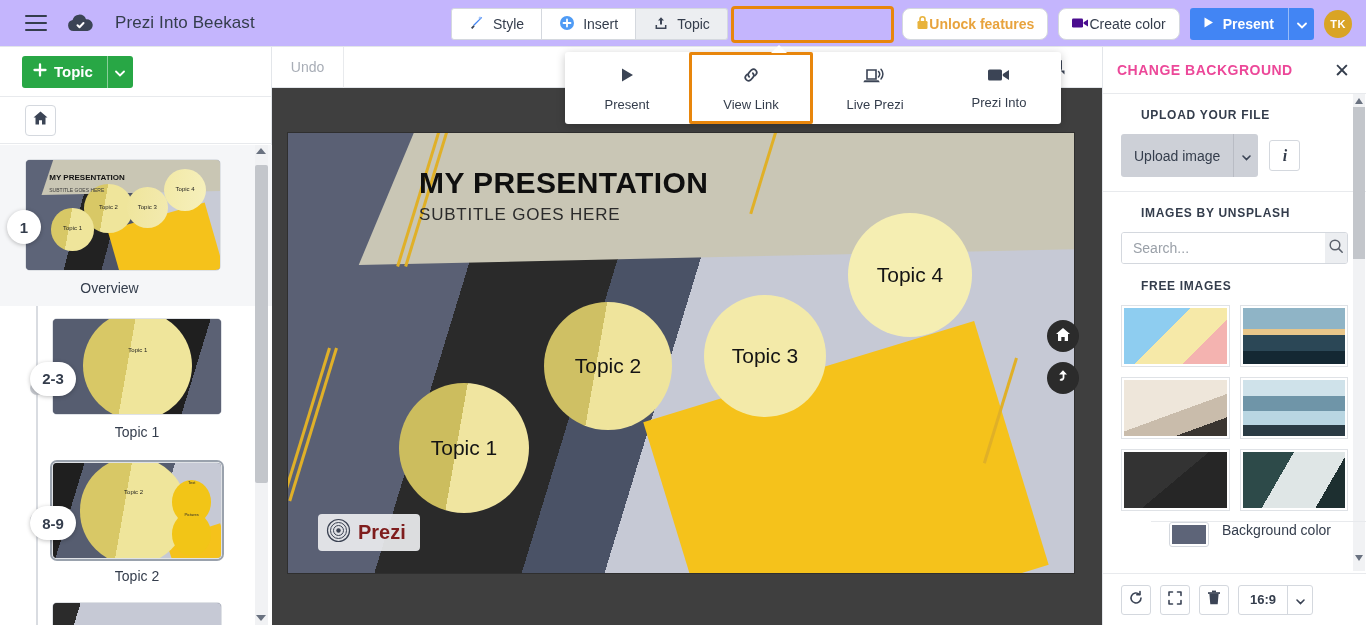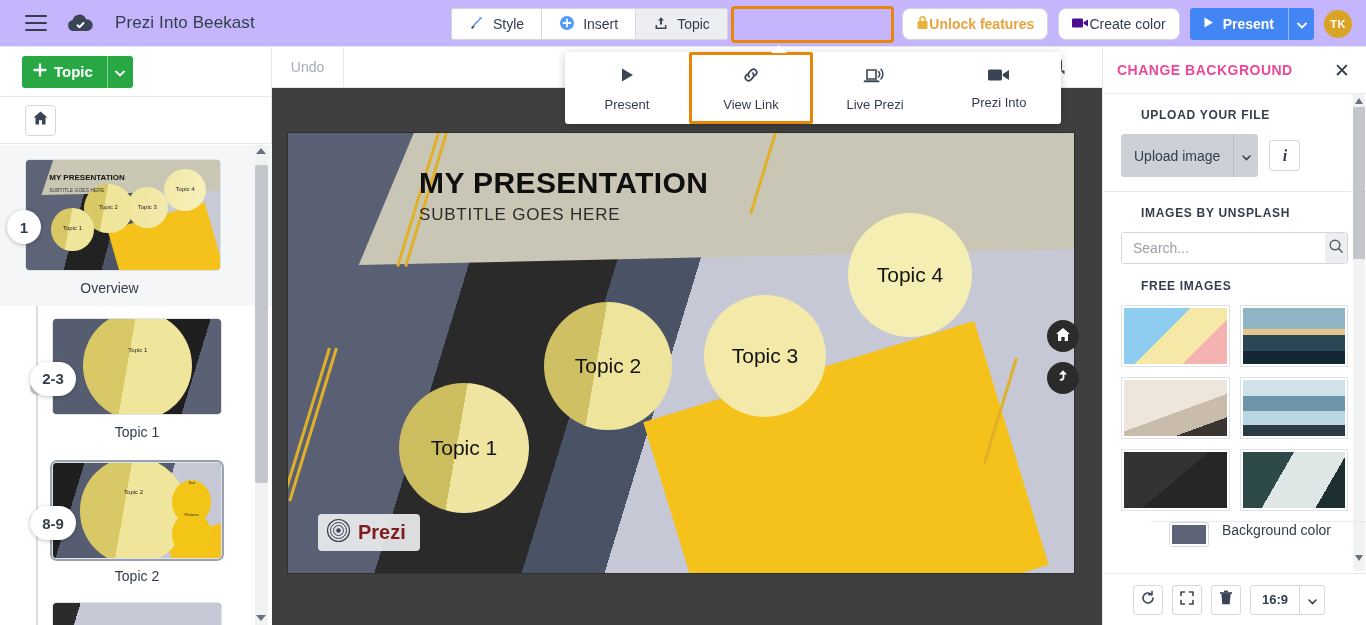--- a/index.html
+++ b/index.html
@@ -243,21 +243,21 @@
   .rp-sb-arrow { position: absolute; right: 3px; width: 0; height: 0; cursor: pointer; }
   .rp-up { top: 51px; border-left: 4px solid transparent; border-right: 4px solid transparent; border-bottom: 6px solid #6a7280; }
   .rp-dn { top: 508px; border-left: 4px solid transparent; border-right: 4px solid transparent; border-top: 6px solid #6a7280; }
 
   .bgcolor-row { position: absolute; left: 0; right: 0; bottom: 52px; height: 52px;
     border-top: 1px solid #e8eaed; display: flex; align-items: flex-start; padding-left: 18px; gap: 13px; margin-left: 48px; }
   .sw { width: 40px; height: 25px; border: 1px solid #d4d8de; border-radius: 3px; padding: 2px; cursor: pointer; }
   .sw div { width: 100%; height: 100%; }
   .bgcolor-txt { font-size: 14px; color: #343d4c; }
   .bottom-bar { position: absolute; left: 0; right: 0; bottom: 0; height: 52px;
-    border-top: 1px solid #e8eaed; display: flex; align-items: center; padding-left: 30px; gap: 9px; }
+    border-top: 1px solid #e8eaed; display: flex; align-items: center; padding-left: 18px; gap: 9px; }
   .sq-btn { width: 30px; height: 30px; border: 1px solid #d4d8de; border-radius: 3px; background: #fff;
     display: flex; align-items: center; justify-content: center; cursor: pointer; }
   .ratio-group { display: flex; height: 30px; border: 1px solid #d4d8de; border-radius: 3px; overflow: hidden; }
   .ratio-main { display: flex; align-items: center; padding: 0 11px; font-size: 13px; font-weight: bold; color: #343d4c; cursor: pointer; }
   .ratio-car { width: 25px; display: flex; align-items: center; justify-content: center;
     border-left: 1px solid #d4d8de; cursor: pointer; }
 </style>
 </head>
 <body>
 

